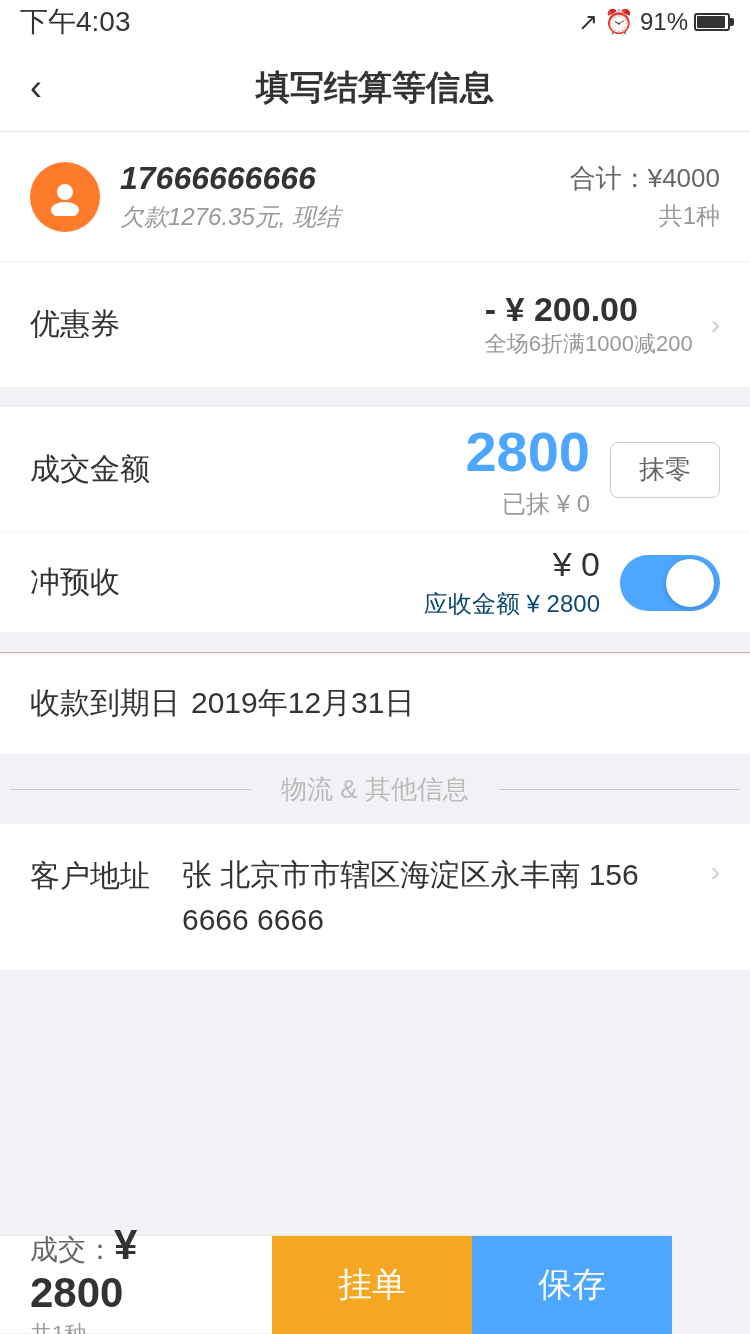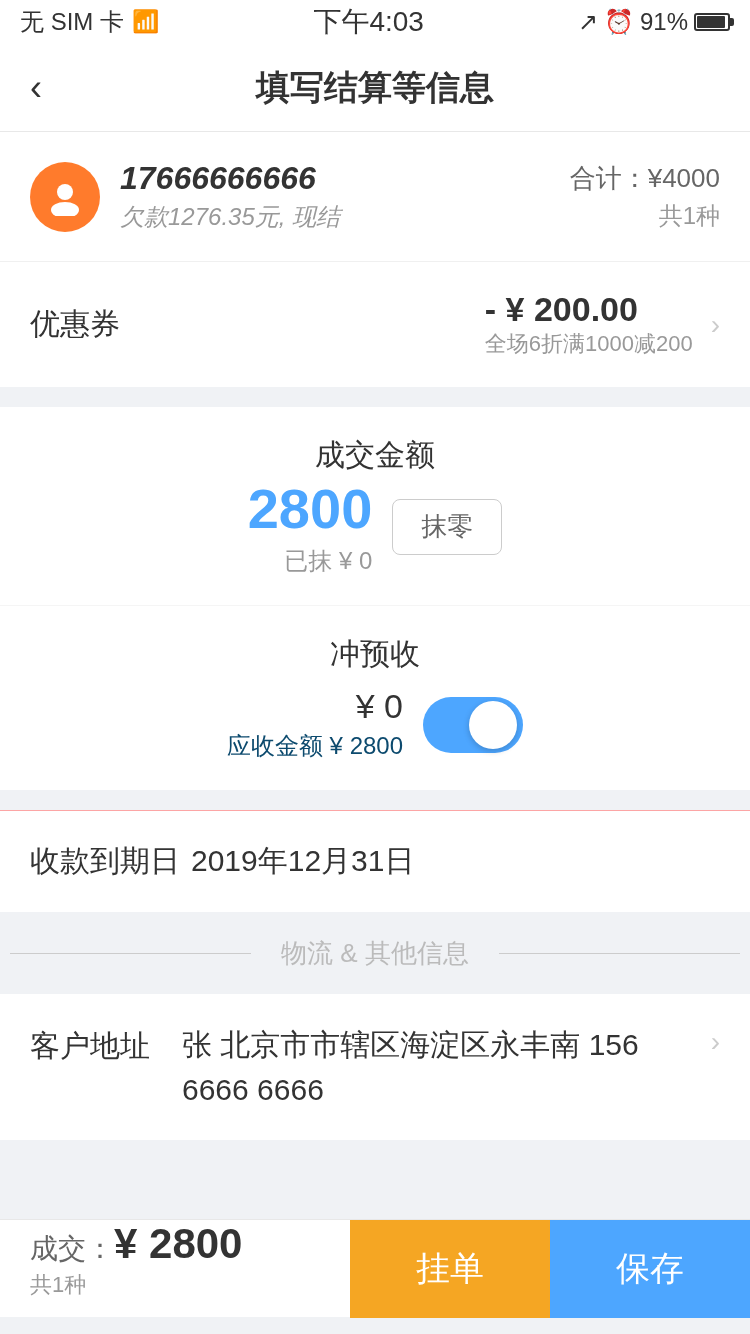--- a/index.html
+++ b/index.html
@@ -160,26 +160,25 @@
       height: 20px;
       background: #f0f2f5;
     }
 
     
     .form-section {
       background: #fff;
     }
 
     .form-row {
-      padding: 28px 30px;
+      padding: 12px 30px;
       display: flex;
       align-items: center;
       justify-content: space-between;
       border-bottom: 1px solid #f5f5f5;
-      flex-direction: column;
     }
     .form-row:last-child { border-bottom: none; gap: 12px; }
 
     .form-label {
       font-size: 30px;
       color: #333;
     }
 
     .form-right { display: flex; align-items: center; gap: 20px; }
 
@@ -271,21 +270,21 @@
       gap: 11px;
       background: #fff;
       border-top: 1px solid #fca5a5;
     }
     .duedate-label { font-size: 30px; color: #333; }
     .duedate-value { font-size: 30px; color: #333; }
 
     
     .logistics-divider {
       background: #f0f2f5;
-      height: 82px;
+      height: 70px;
       display: flex;
       align-items: center;
       justify-content: center;
       gap: 20px;
     }
     .divider-line {
       height: 1px;
       flex: 1;
       background: #ccc;
       margin: 0 10px;
@@ -328,26 +327,26 @@
 
     
     .bottom-space {
       height: 200px;
       background: #f0f2f5;
     }
 
     
     .bottom-bar {
       position: fixed;
-      bottom: 17px;
-      width: 750px;
+      bottom: 1px;
+      width: 672px;
       height: 98px;
       background: #fff;
       display: flex;
-      align-items: flex-start;
+      align-items: center;
       border-top: 1px solid #e8e8e8;
     }
     .bottom-summary {
       flex: 1;
       padding: 0 30px;
     }
     .bottom-deal {
       font-size: 28px;
       color: #666;
     }
@@ -385,24 +384,20 @@
       color: #fff;
       cursor: pointer;
     }
 
     .wifi-icon { font-size: 22px; }
   </style>
 </head>
 <body>
 
 <div class="status-bar">
-  <div class="status-left">
-    <span>无 SIM 卡</span>
-    <span class="wifi-icon">📶</span>
-  </div>
   <div class="status-center">下午4:03</div>
   <div class="status-right">
     <span>↗</span>
     <span>⏰</span>
     <span>91%</span>
     <div class="battery-icon">
       <div class="battery-fill"></div>
     </div>
   </div>
 </div>

